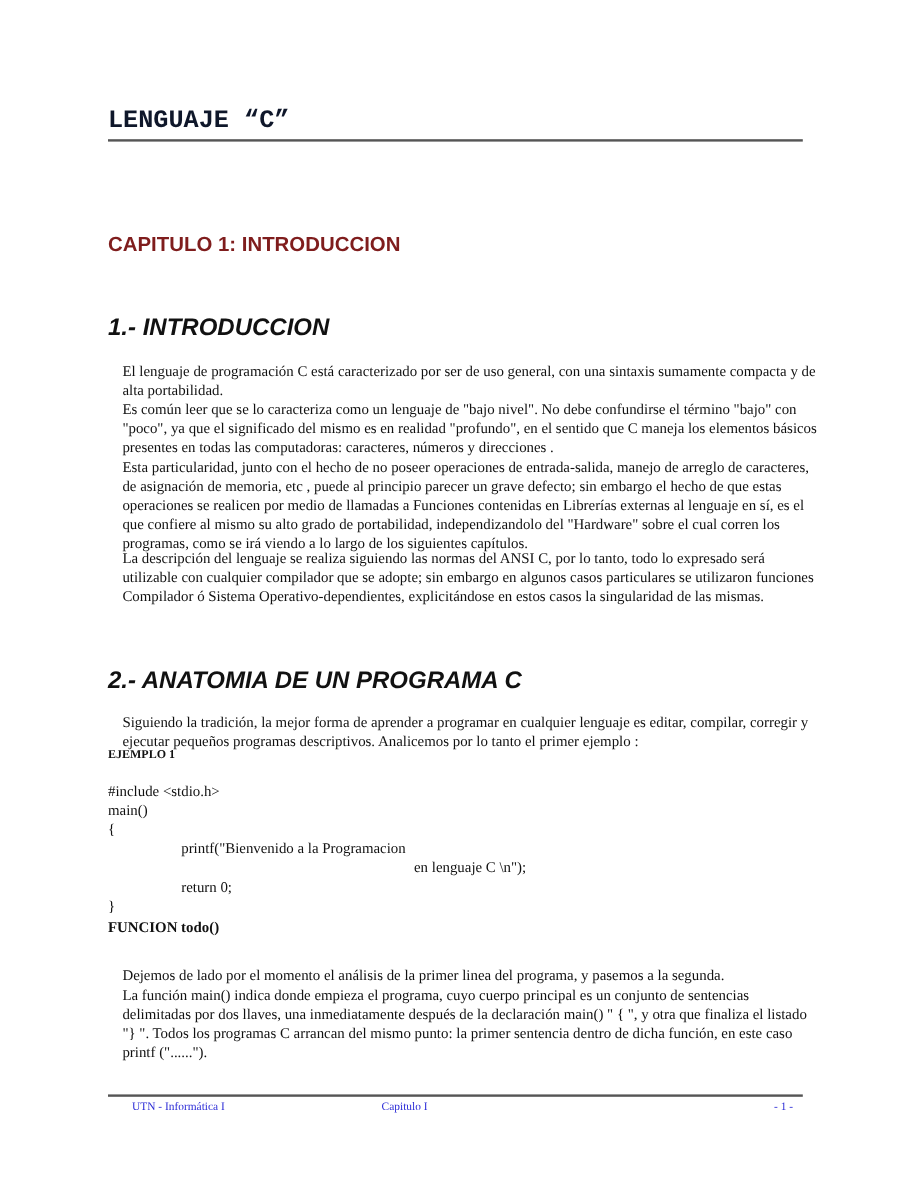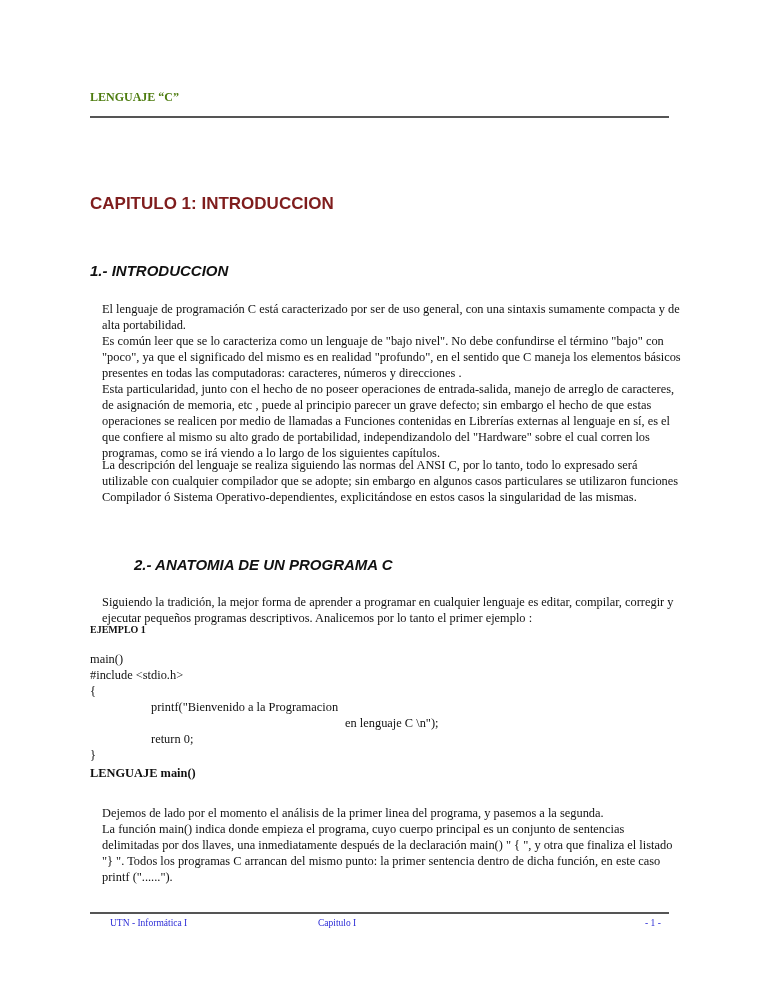--- a/index.html
+++ b/index.html
@@ -1,23 +1,23 @@
 <!DOCTYPE html>
 <html><head>
   <meta charset="utf-8">
   <style>
     html, body { margin: 0; padding: 0; background: #ffffff; }
     body { width: 768px; height: 994px; position: relative; overflow: hidden; font-family: "Liberation Serif", serif; color: #111; }
     .page { position: absolute; left: 90px; top: 0; width: 578px; }
-    .doc-title { position: absolute; top: 90px; left: 0; font-family: Liberation Serif, serif; font-weight: bold; font-size: 12px; color: #4d7c0f; margin: 0; }
+    .doc-title { position: absolute; top: 90px; left: 0; font-family: Liberation Mono, monospace; font-weight: bold; font-size: 21px; color: #0f172a; margin: 0; }
     .title-rule { position: absolute; top: 116px; left: 0; width: 579px; height: 2px; background: #555; border: none; margin: 0; }
     .chapter { position: absolute; top: 194px; left: 0; font-family: "Liberation Sans", sans-serif; font-weight: bold; font-size: 17px; margin: 0; color: #7f1d1d; }
-    .h2 { font-family: "Liberation Sans", sans-serif; font-weight: bold; font-style: italic; font-size: 15px; margin: 0; color: #111; position: absolute; left: 0; }
+    .h2 { font-family: "Liberation Sans", sans-serif; font-weight: bold; font-style: italic; font-size: 20px; margin: 0; color: #111; position: absolute; left: 0; }
     .h2.s1 { top: 262px; }
-    .h2.s2 { top: 556px; margin-left: 44px; }
+    .h2.s2 { top: 556px; }
     .para { position: absolute; left: 0; width: 582px; font-size: 12.4px; line-height: 16px; margin: 12px; }
     .p1 { top: 289px; }
     .p2 { top: 445px; }
     .p3 { top: 582px; }
     .ex-label { position: absolute; left: 0; top: 624px; font-weight: bold; font-size: 10px; margin: 0; }
     .code { position: absolute; left: 0; top: 651px; font-size: 12.4px; line-height: 16px; margin: 0; }
     .code .line { display: block; height: 16px; white-space: pre; }
     .code .ind1 { padding-left: 61px; }
     .code .ind2 { padding-left: 255px; }
     .fn-label { position: absolute; left: 0; top: 766px; font-weight: bold; font-size: 12.4px; margin: 0; }
@@ -43,30 +43,30 @@
 Es común leer que se lo caracteriza como un lenguaje de "bajo nivel". No debe confundirse el término "bajo" con "poco", ya que el significado del mismo es en realidad "profundo", en el sentido que C maneja los elementos básicos presentes en todas las computadoras: caracteres, números y direcciones .
 Esta particularidad, junto con el hecho de no poseer operaciones de entrada-salida, manejo de arreglo de caracteres, de asignación de memoria, etc , puede al principio parecer un grave defecto; sin embargo el hecho de que estas operaciones se realicen por medio de llamadas a Funciones contenidas en Librerías externas al lenguaje en sí, es el que confiere al mismo su alto grado de portabilidad, independizandolo del "Hardware" sobre el cual corren los programas, como se irá viendo a lo largo de los siguientes capítulos.</p>
   <p class="para p2">La descripción del lenguaje se realiza siguiendo las normas del ANSI C, por lo tanto, todo lo expresado será utilizable con cualquier compilador que se adopte; sin embargo en algunos casos particulares se utilizaron funciones Compilador ó Sistema Operativo-dependientes, explicitándose en estos casos la singularidad de las mismas.</p>
 
   <h3 class="h2 s2">2.- ANATOMIA DE UN PROGRAMA C</h3>
   <p class="para p3">Siguiendo la tradición, la mejor forma de aprender a programar en cualquier lenguaje es editar, compilar, corregir y ejecutar pequeños programas descriptivos. Analicemos por lo tanto el primer ejemplo :</p>
 
   <p class="ex-label">EJEMPLO 1</p>
 
   <div class="code">
+    <span class="line">#include &lt;stdio.h&gt;</span>
     <span class="line">main()</span>
-    <span class="line">#include &lt;stdio.h&gt;</span>
     <span class="line">{</span>
     <span class="line ind1">printf("Bienvenido a la Programacion</span>
     <span class="line ind2">en lenguaje C \n");</span>
     <span class="line ind1">return 0;</span>
     <span class="line">}</span>
   </div>
 
-  <p class="fn-label">LENGUAJE main()</p>
+  <p class="fn-label">FUNCION todo()</p>
   <p class="para p4" style="white-space: pre-line;">Dejemos de lado por el momento el análisis de la primer linea del programa, y pasemos a la segunda.
 La función main() indica donde empieza el programa, cuyo cuerpo principal es un conjunto de sentencias delimitadas por dos llaves, una inmediatamente después de la declaración main() " { ", y otra que finaliza el listado "} ". Todos los programas C arrancan del mismo punto: la primer sentencia dentro de dicha función, en este caso printf ("......").</p>
 
   <hr class="footer-rule">
   <div class="footer">
     <span class="f-left">UTN - Informática I</span>
     <span class="f-center">Capitulo I</span>
     <span class="f-right">- 1 -</span>
   </div>
 </div>

